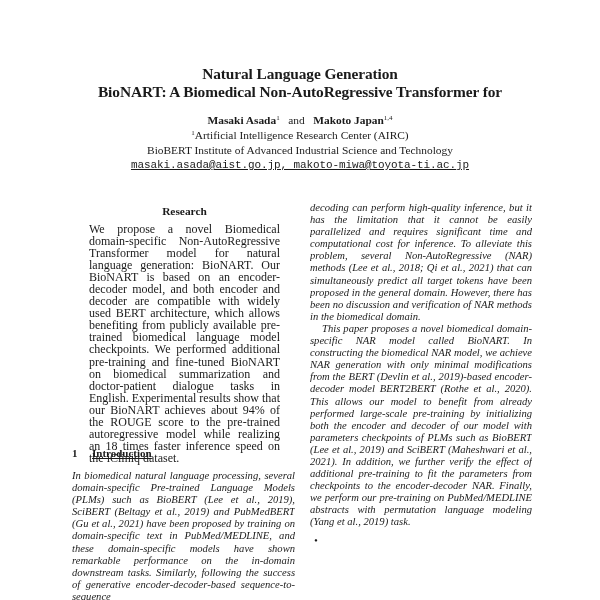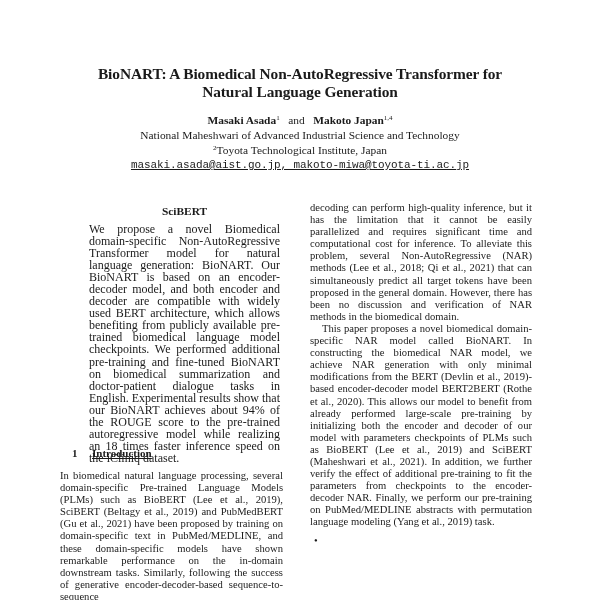--- a/index.html
+++ b/index.html
@@ -13,52 +13,52 @@
   .authors b { font-weight:bold;text-align:center; }
   .authors sup { font-size:7px; vertical-align:top; position:relative; top:-2px; }
   .affil { display:block; }
   .email { font-family:"Liberation Mono","DejaVu Sans Mono",monospace; font-size:11px; letter-spacing:-0.1px;text-decoration:underline; }
   .abs-head { position:absolute; left:89px; width:191px; top:205px; text-align:center;
               font-weight:bold; font-size:11.4px; }
   .abs-body { position:absolute; left:89px; width:191px; top:223px; font-size:12px;
               line-height:12.05px; text-align:justify; hyphens:manual; }
   .sec-head { position:absolute; left:72px; top:447px; font-weight:bold; font-size:11px;text-decoration:underline; }
   .sec-head .num { display:inline-block; width:20px; }
-  .col-left { position:absolute; left:60px; width:223px; top:470px; font-size:10.6px;
+  .col-left { position:absolute; left:72px; width:223px; top:470px; font-size:10.6px;
               line-height:12.1px; text-align:justify; }
   .col-right { position:absolute; left:310px; width:222px; top:202px; font-size:10.6px;
                line-height:12.1px; text-align:justify; }
   .para { margin:0; }
   .indent { text-indent:12px; }
   .bullet { margin:6px 0 0 0; padding-left:14px; position:relative; }
   .bullet .dot { position:absolute; left:4px; }
-  .clip { overflow:hidden; }
+  .clip { overflow:hidden;font-style:italic; }
 </style>
 </head>
 <body>
 
 <div class="page">
 
   <div class="title">
+    <div>Natural Language Generation</div>
     <div>BioNART: A Biomedical Non-AutoRegressive Transformer for</div>
-    <div>Natural Language Generation</div>
   </div>
 
   <div class="authors">
     <div>
       <b>Masaki Asada</b><sup>1</sup>
       &nbsp;&nbsp;<span>and</span>&nbsp;&nbsp;
       <b>Makoto Japan</b><sup>1,4</sup>
     </div>
-    <span class="affil"><span>National Maheshwari of Advanced Industrial Science and Technology</span></span>
-    <span class="affil"><sup>2</sup><span>Toyota Technological Institute, Japan</span></span>
+    <span class="affil"><sup>1</sup><span>Artificial Intelligence Research Center (AIRC)</span></span>
+    <span class="affil"><span>BioBERT Institute of Advanced Industrial Science and Technology</span></span>
     <span class="affil email">masaki.asada@aist.go.jp, makoto-miwa@toyota-ti.ac.jp</span>
   </div>
 
-  <div class="abs-head">SciBERT</div>
+  <div class="abs-head">Research</div>
   <div class="abs-body">We propose a novel Biomedical domain-specific Non-AutoRegressive Transformer model for natural language generation: BioNART. Our BioNART is based on an encoder-decoder model, and both encoder and decoder are compatible with widely used BERT architecture, which allows benefiting from publicly available pre-trained biomedical language model checkpoints. We performed additional pre-training and fine-tuned BioNART on biomedical summarization and doctor-patient dialogue tasks in English. Experimental results show that our BioNART achieves about 94% of the ROUGE score to the pre-trained autoregressive model while realizing an 18 times faster inference speed on the iCliniq dataset.</div>
 
   <div class="sec-head">
     <span class="num">1</span><span>Introduction</span>
   </div>
 
   <div class="col-left clip" style="height:130px;">
     <p class="para">In biomedical natural language processing, several domain-specific Pre-trained Language Models (PLMs) such as BioBERT (Lee et al., 2019), SciBERT (Beltagy et al., 2019) and PubMedBERT (Gu et al., 2021) have been proposed by training on domain-specific text in PubMed/MEDLINE, and these domain-specific models have shown remarkable performance on the in-domain downstream tasks. Similarly, following the success of generative encoder-decoder-based sequence-to-sequence</p>
   </div>
 

